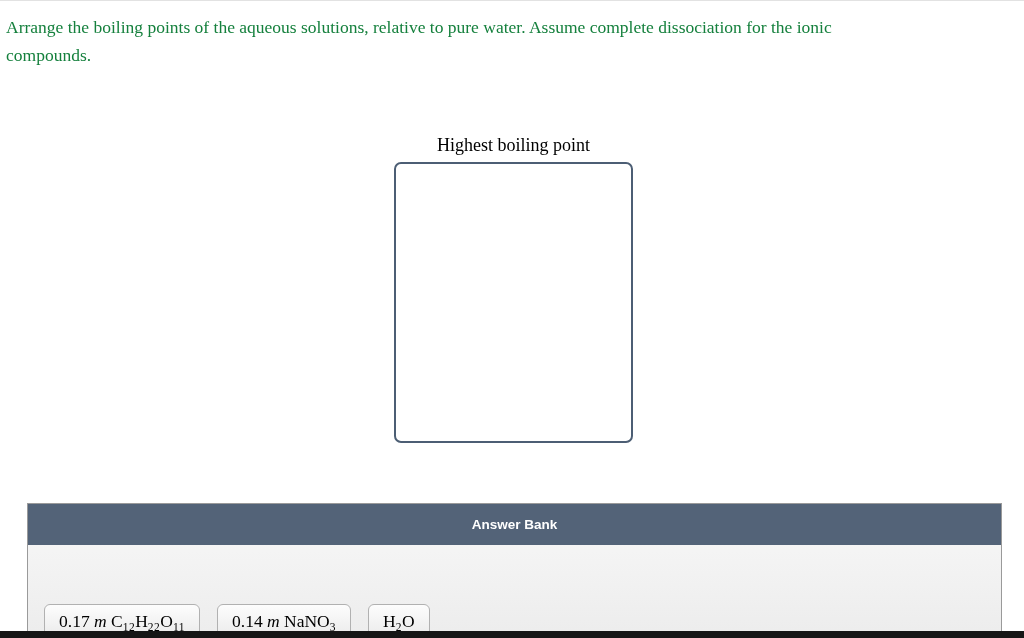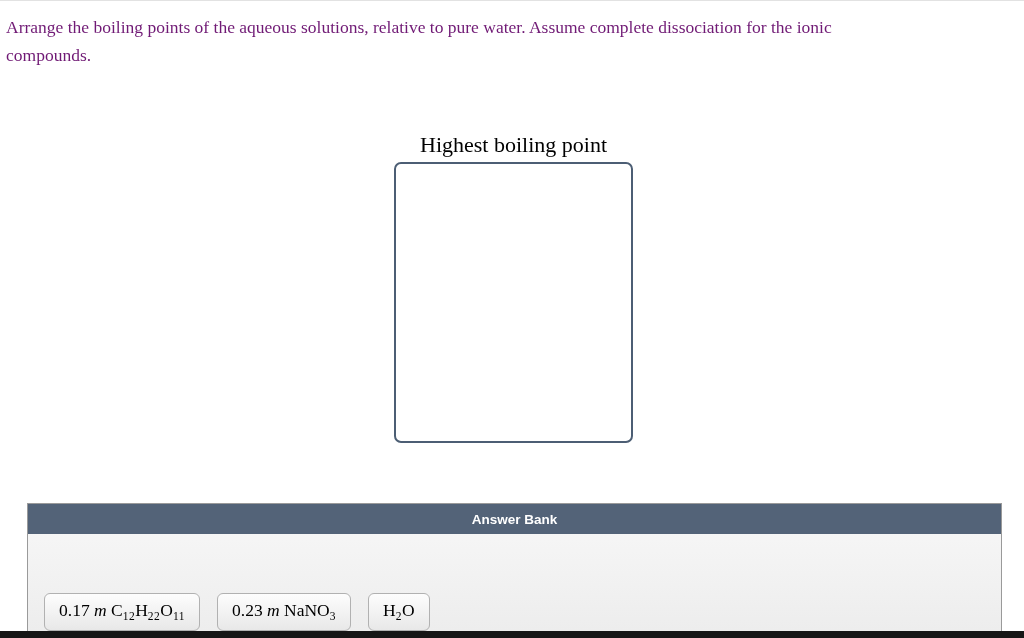--- a/index.html
+++ b/index.html
@@ -12,47 +12,47 @@
   }
   .top-hairline {
     position: absolute; left: 0; top: 0;
     width: 1024px; height: 1px;
     background: #e2e2e2;
   }
   .question {
     position: absolute; left: 6px; top: 13px;
     width: 910px;
     font-size: 17.5px; line-height: 28px;
-    color: #701a75;
+    color: #15803d;
   }
   .sort-wrap {
     position: absolute; left: 394px; top: 134px;
     width: 239px;
     text-align: center;
   }
   .sort-label {
-    font-size: 22px; color: #000000;
+    font-size: 18px; color: #000000;
     line-height: 22px;
   }
   .drop-zone {
     margin: 6px 0 9px 0;
     width: 239px; height: 281px;
     border: 2px solid #4c5e74;
     border-radius: 7px;
     background: #ffffff;
   }
   .answer-bank {
     position: absolute; left: 27px; top: 503px;
     width: 975px; height: 128px;
     border: 1px solid #9a9a9a;
     border-bottom: none;
     background: linear-gradient(#f8f8f8, #ededed);
   }
   .answer-bank-header {
-    height: 30px;
+    height: 41px;
     background: #536378;
     display: flex; align-items: center; justify-content: center;
   }
   .answer-bank-title {
     color: #ffffff;
     font-family: "Liberation Sans", sans-serif;
     font-size: 13.5px;
     font-weight: bold;
   }
   .chip-row {
@@ -97,18 +97,18 @@
   <div class="sort-label">Highest boiling point</div>
   <div class="drop-zone"></div>
 </div>
 
 <div class="answer-bank">
   <div class="answer-bank-header">
     <span class="answer-bank-title">Answer Bank</span>
   </div>
   <div class="chip-row">
     <div class="chip"><span class="norm">0.17 </span><span class="ital">m</span><span class="norm"> C</span><span class="sub">12</span><span class="norm">H</span><span class="sub">22</span><span class="norm">O</span><span class="sub">11</span></div>
-    <div class="chip"><span class="norm">0.23 </span><span class="ital">m</span><span class="norm"> NaNO</span><span class="sub">3</span></div>
+    <div class="chip"><span class="norm">0.14 </span><span class="ital">m</span><span class="norm"> NaNO</span><span class="sub">3</span></div>
     <div class="chip"><span class="norm">H</span><span class="sub">2</span><span class="norm">O</span></div>
   </div>
 </div>
 
 <div class="bottom-bar"></div>
 
 </body></html>

